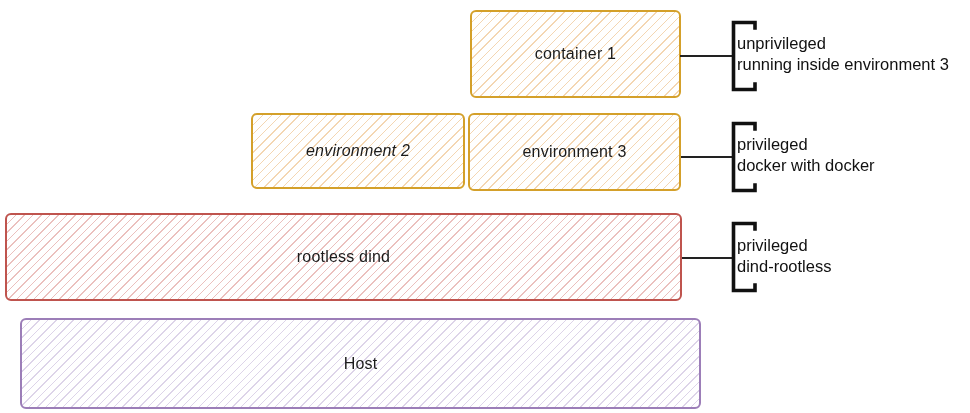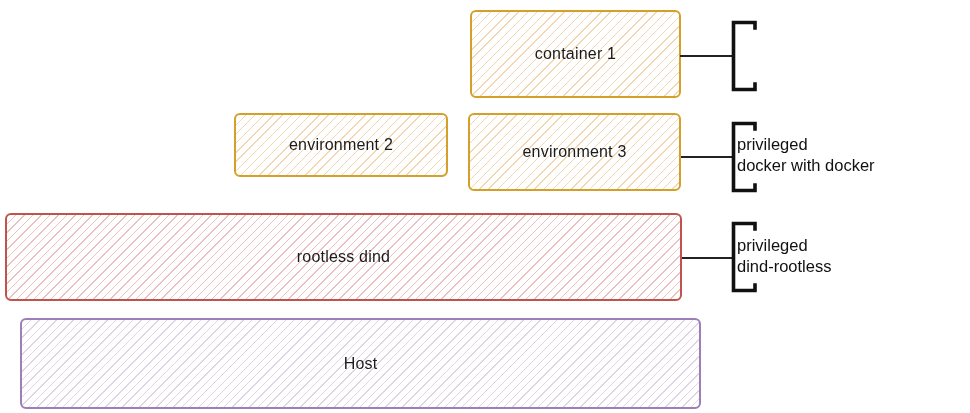--- a/index.html
+++ b/index.html
@@ -69,21 +69,21 @@
 </head>
 <body>
 
 <div class="canvas">
 
   <div class="box orange" style="left:470px; top:10px; width:211px; height:88px;">
     <span class="lbl">container 1</span>
   </div>
 
 
-  <div class="box orange" style="left:234px; top:113px; width:214px; height:64px;">
+  <div class="box orange" style="left:251px; top:113px; width:214px; height:76px;font-style:italic;">
     <span class="lbl">environment 2</span>
   </div>
 
   <div class="box orange" style="left:468px; top:113px; width:213px; height:78px;">
     <span class="lbl">environment 3</span>
   </div>
 
   <div class="box red" style="left:5px; top:213px; width:677px; height:88px;">
     <span class="lbl">rootless dind</span>
   </div>
@@ -99,20 +99,24 @@
   <svg class="bracket" style="left:729px; top:19px;" viewBox="0 0 30 74">
     <path d="M26 9 L26 3.5 L4.5 3.5 L4.5 70.5 L26 70.5 L26 65" fill="none" stroke="#111111" stroke-width="3.6" stroke-linecap="square"></path>
   </svg>
   <svg class="bracket" style="left:729px; top:120px;" viewBox="0 0 30 74">
     <path d="M26 9 L26 3.5 L4.5 3.5 L4.5 70.5 L26 70.5 L26 65" fill="none" stroke="#111111" stroke-width="3.6" stroke-linecap="square"></path>
   </svg>
   <svg class="bracket" style="left:729px; top:220px;" viewBox="0 0 30 74">
     <path d="M26 9 L26 3.5 L4.5 3.5 L4.5 70.5 L26 70.5 L26 65" fill="none" stroke="#111111" stroke-width="3.6" stroke-linecap="square"></path>
   </svg>
 
+  <div class="annotation" style="left:737px; top:33px;">
+    <div>unprivileged</div>
+    <div>running inside environment 3</div>
+  </div>
 
   <div class="annotation" style="left:737px; top:134px;">
     <div>privileged</div>
     <div>docker with docker</div>
   </div>
 
   <div class="annotation" style="left:737px; top:235px;">
     <div>privileged</div>
     <div>dind-rootless</div>
   </div>

